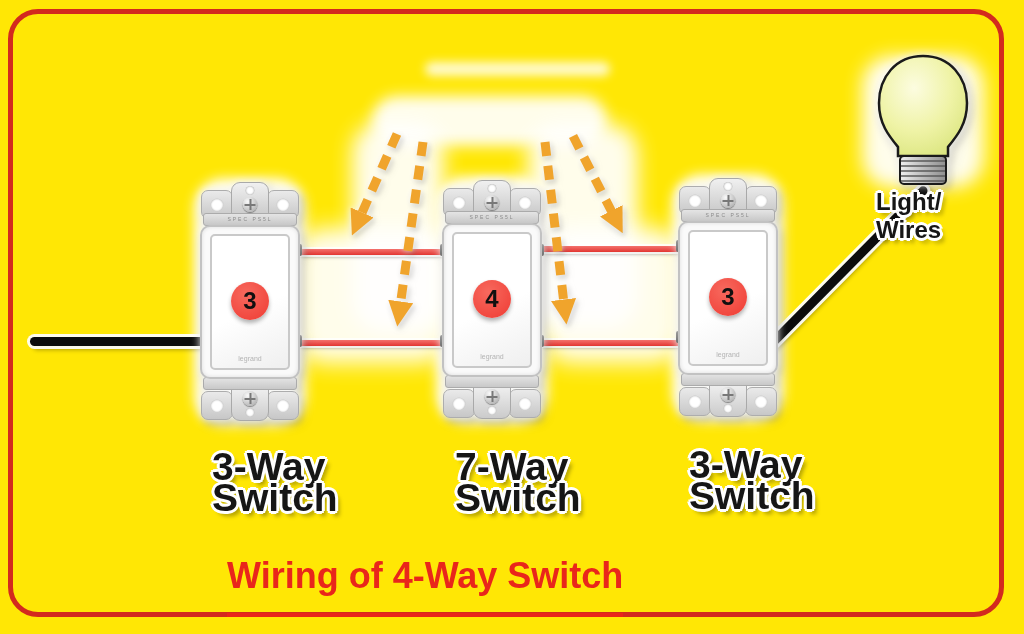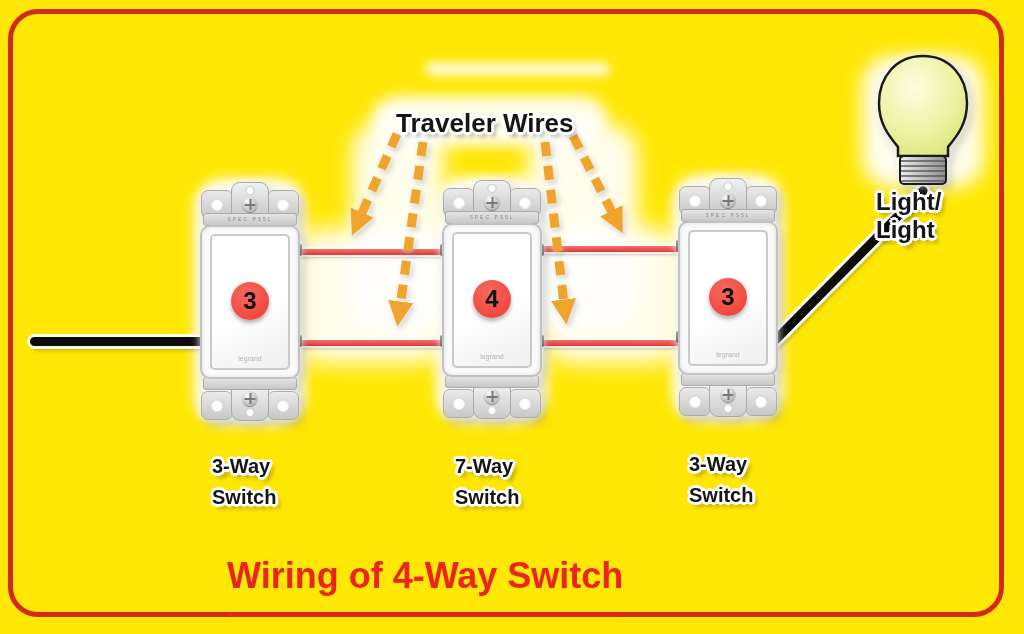--- a/index.html
+++ b/index.html
@@ -71,21 +71,21 @@
       filter:drop-shadow(0 0 5px rgba(255,255,255,.95)) drop-shadow(3px 4px 3px rgba(0,0,0,.2));}
 
   
   .lbl{position:absolute;z-index:5;color:#161616;font-weight:600;white-space:nowrap;
       text-shadow:-2px -2px 0 #fff,2px -2px 0 #fff,-2px 2px 0 #fff,2px 2px 0 #fff,
                   0 -3px 0 #fff,0 3px 0 #fff,-3px 0 0 #fff,3px 0 0 #fff,
                   4px 5px 4px rgba(0,0,0,.35);}
   .lbl-traveler{left:396px;top:108px;font-size:26px;}
   .lbl-linehot{left:34px;top:289px;font-size:26px;}
   .lbl-lightload{left:876px;top:188px;width:92px;font-size:24px;line-height:28px;text-align:left;white-space:normal;}
-  .sw-label{font-size:20px;line-height:31px;white-space:normal;}
+  .sw-label{font-size:39px;line-height:31px;white-space:normal;}
   .sw-label.s1{left:212px;top:451px;}
   .sw-label.s2{left:455px;top:451px;}
   .sw-label.s3{left:689px;top:449px;}
 
   .title{position:absolute;left:227px;top:555px;z-index:5;font-size:36px;font-weight:bold;
       color:#E9261B;border-bottom:4px solid #E9261B;padding-bottom:16px;white-space:nowrap;}
 </style>
 </head>
 <body>
 
@@ -201,24 +201,23 @@
     <rect x="42" y="106" width="46" height="28" rx="4" fill="url(#bulbBase)" stroke="#1A1A1A" stroke-width="2"></rect>
     <g stroke="#5A5A5A" stroke-width="1.5">
       <line x1="43" y1="111" x2="87" y2="111"></line>
       <line x1="43" y1="116" x2="87" y2="116"></line>
       <line x1="43" y1="121" x2="87" y2="121"></line>
       <line x1="43" y1="126" x2="87" y2="126"></line>
       <line x1="43" y1="131" x2="87" y2="131"></line>
     </g>
   </svg>
 
-  <div class="lbl lbl-traveler">Traveler Wires</div>
   <div class="lbl lbl-lightload">
     <span>Light/</span><br>
-    <span>Light</span>
+    <span>Wires</span>
   </div>
 
   <div class="lbl sw-label s1">
     <span>3-Way</span><br>
     <span>Switch</span>
   </div>
   <div class="lbl sw-label s2">
     <span>7-Way</span><br>
     <span>Switch</span>
   </div>

